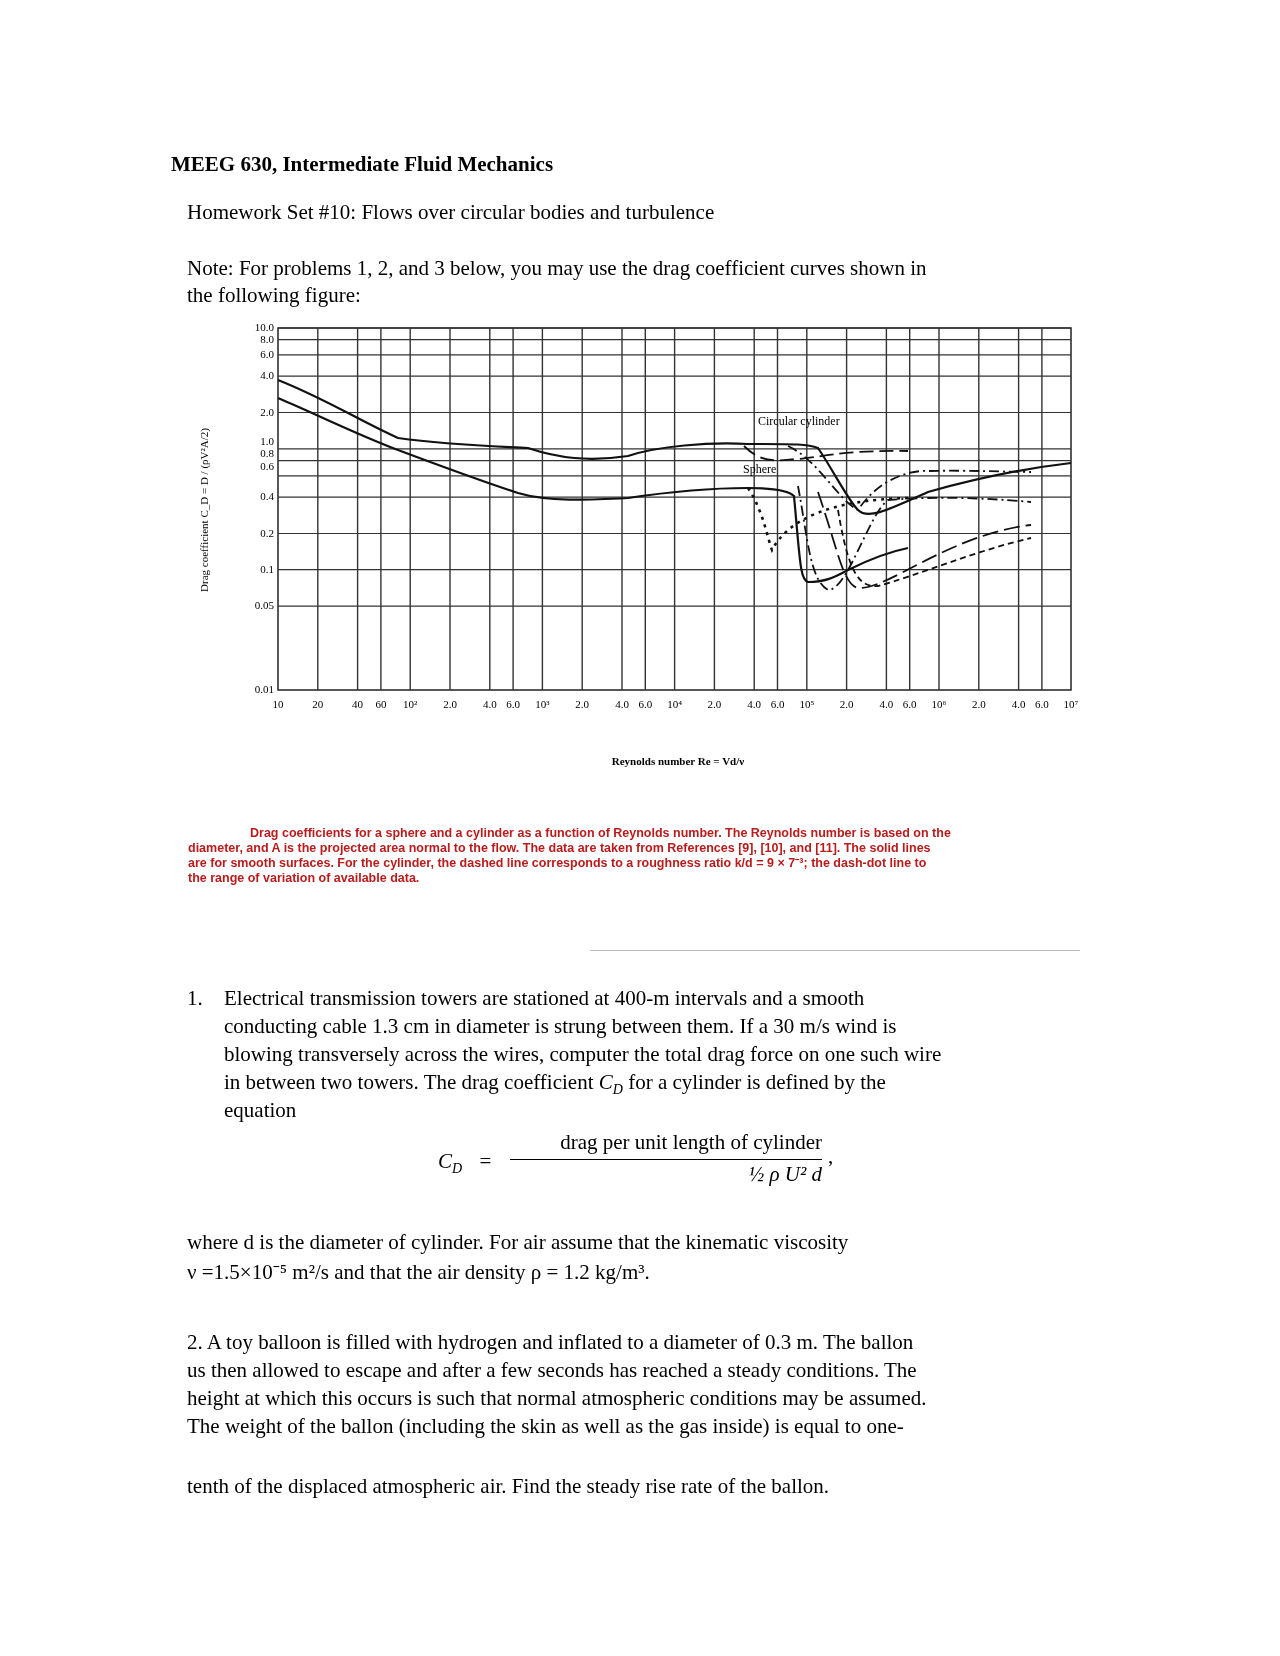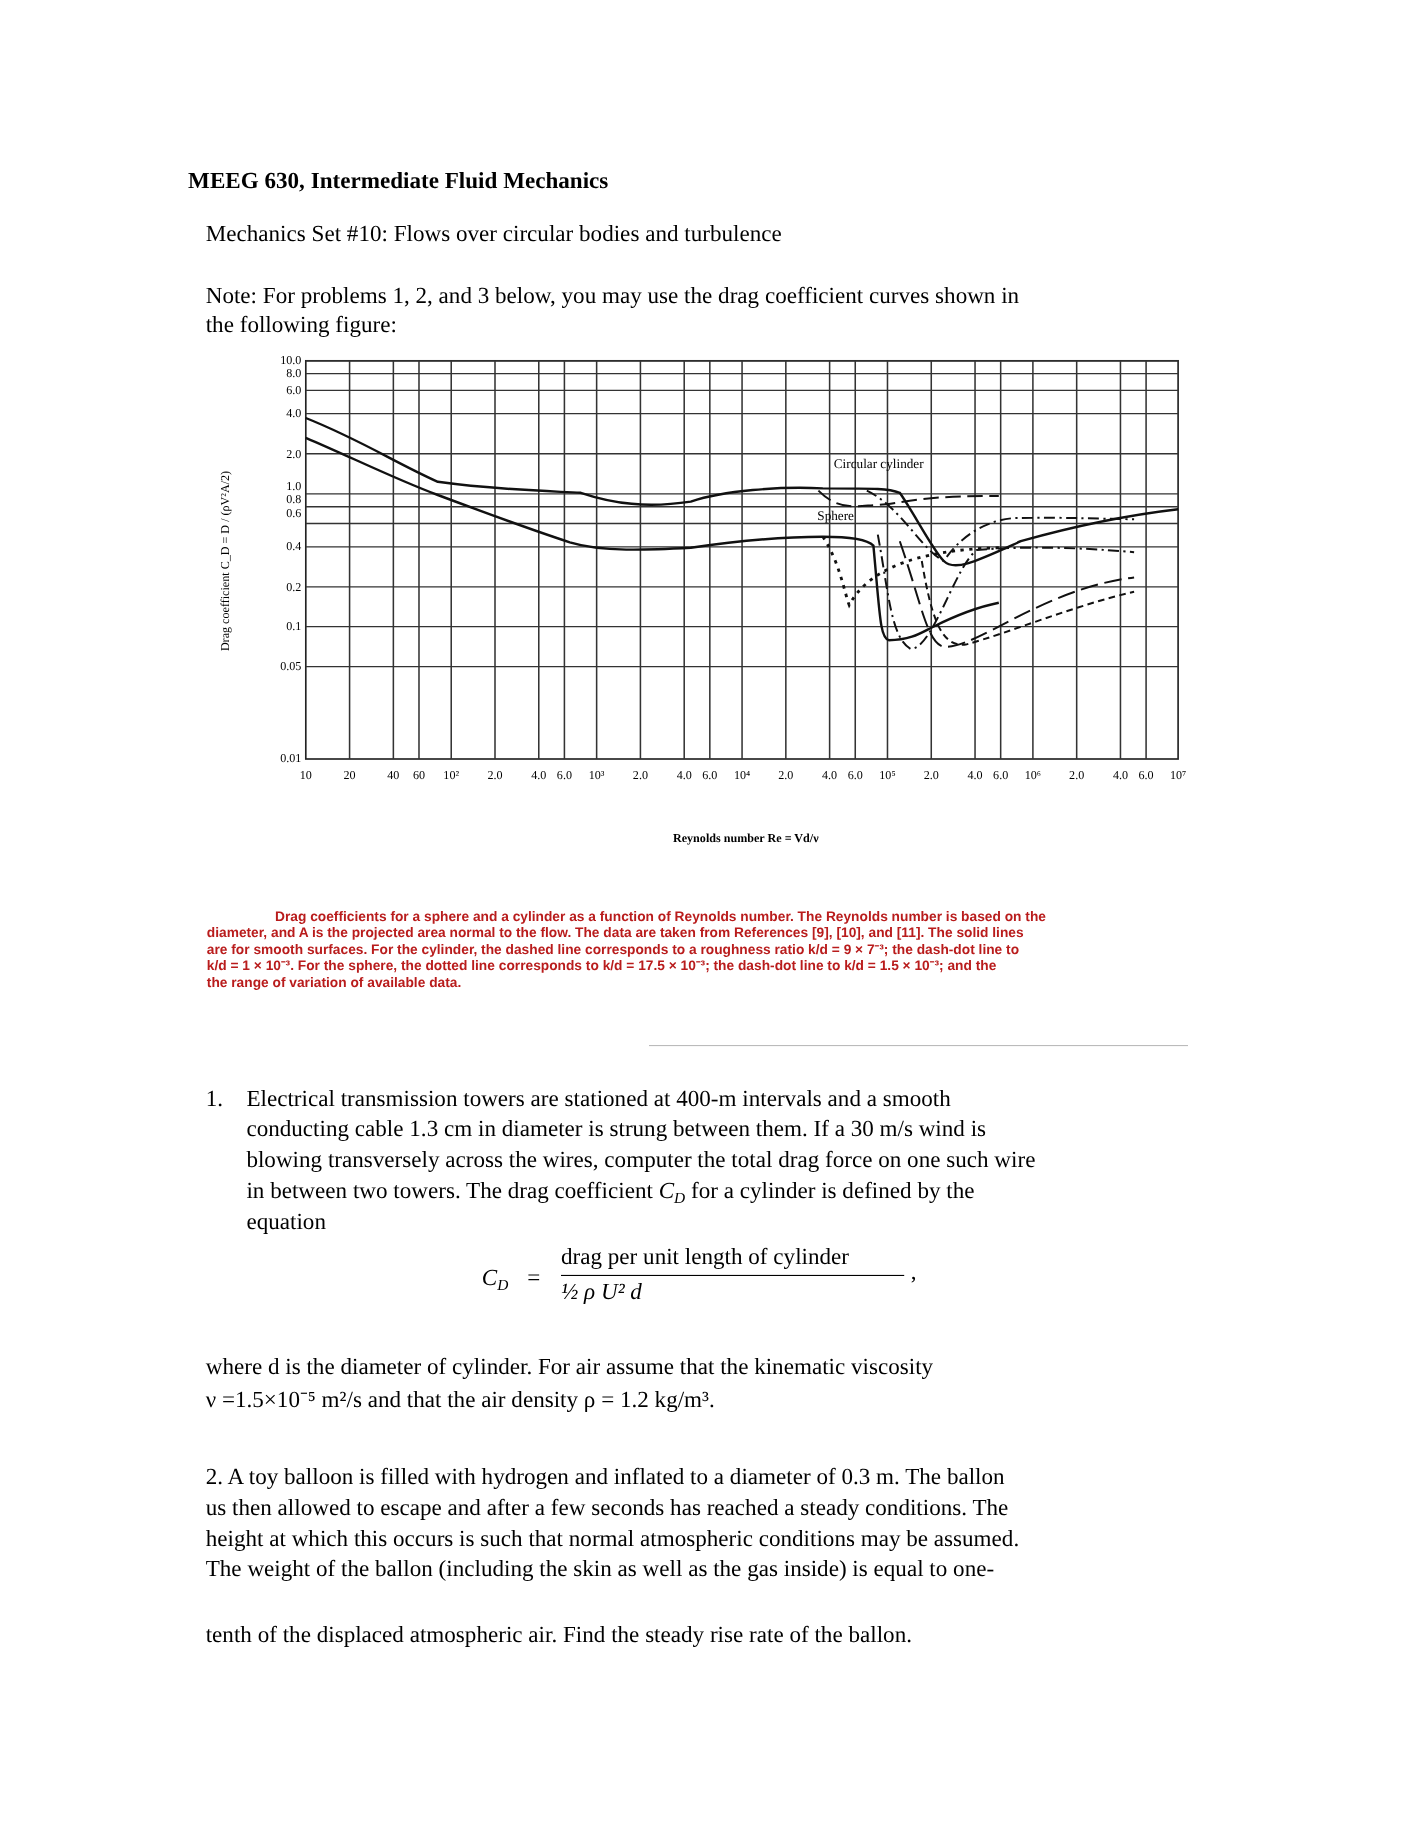--- a/index.html
+++ b/index.html
@@ -9,28 +9,28 @@
   .title { left: 171px; top: 152px; font-size: 21px; font-weight: bold; }
   .line { font-size: 21px; line-height: 28px; white-space: nowrap; }
   .figure { left: 188px; top: 320px; width: 900px; height: 640px; }
   .caption { left: 188px; top: 826px; width: 900px; font-family: "Liberation Sans", sans-serif;
              font-size: 12.5px; line-height: 15px; font-weight: bold; color: #b91c1c; }
   .caption p { margin: 0; }
   .hr { left: 590px; top: 950px; width: 490px; height: 1px; background: #bbb; }
   .num { display: inline-block; width: 37px; }
   sub { font-size: 14px; vertical-align: -5px; line-height: 0; }
   .frac { left: 510px; top: 1130px; }
-  .frac-num { font-size: 21px; text-align: left; }
+  .frac-num { font-size: 21px; text-align: right; }
   .frac-bar { height: 1px; background: #000; width: 312px; margin: 4px 0 2px 0; }
 </style>
 </head>
 <body>
 
 <div class="abs title">MEEG 630, Intermediate Fluid Mechanics</div>
-<div class="abs line" style="left:187px;top:198px">Mechanics Set #10: Flows over circular bodies and turbulence</div>
+<div class="abs line" style="left:187px;top:198px">Homework Set #10: Flows over circular bodies and turbulence</div>
 <div class="abs line" style="left:187px;top:254px">Note: For problems 1, 2, and 3 below, you may use the drag coefficient curves shown in</div>
 <div class="abs line" style="left:187px;top:281px">the following figure:</div>
 
 <div class="abs figure">
   <svg width="900" height="500" viewBox="0 0 900 500">
     <g stroke="#333" stroke-width="1.2">
 
       <rect x="90" y="8" width="793" height="362" fill="none" stroke="#222" stroke-width="1.5"></rect>
 
       <line x1="90" x2="883" y1="8" y2="8"></line>
@@ -143,21 +143,20 @@
 
     <text x="20" y="190" transform="rotate(-90 20 190)" text-anchor="middle" font-family="Liberation Serif, serif" font-size="11">Drag coefficient C_D = D / (ρV²A/2)</text>
     <text x="490" y="445" text-anchor="middle" font-family="Liberation Serif, serif" font-size="11" font-weight="bold">Reynolds number Re = Vd/ν</text>
   </svg>
 </div>
 
 <div class="abs caption">
   <p style="padding-left:62px">Drag coefficients for a sphere and a cylinder as a function of Reynolds number. The Reynolds number is based on the</p>
   <p>diameter, and A is the projected area normal to the flow. The data are taken from References [9], [10], and [11]. The solid lines</p>
   <p>are for smooth surfaces. For the cylinder, the dashed line corresponds to a roughness ratio k/d = 9 × 7⁻³; the dash-dot line to</p>
-  <p>k/d = 1 × 10⁻³. For the sphere, the dotted line corresponds to k/d = 17.5 × 10⁻³; the dash-dot line to k/d = 1.5 × 10⁻³; and the</p>
   <p>the range of variation of available data.</p>
 </div>
 <div class="abs hr"></div>
 
 <div class="abs line" style="left:187px;top:984px">
   <span class="num">1.</span><span>Electrical transmission towers are stationed at 400-m intervals and a smooth</span>
 </div>
 <div class="abs line" style="left:224px;top:1012px">conducting cable 1.3 cm in diameter is strung between them.  If a 30 m/s wind is</div>
 <div class="abs line" style="left:224px;top:1040px">blowing transversely across the wires, computer the total drag force on one such wire</div>
 <div class="abs line" style="left:224px;top:1068px">

